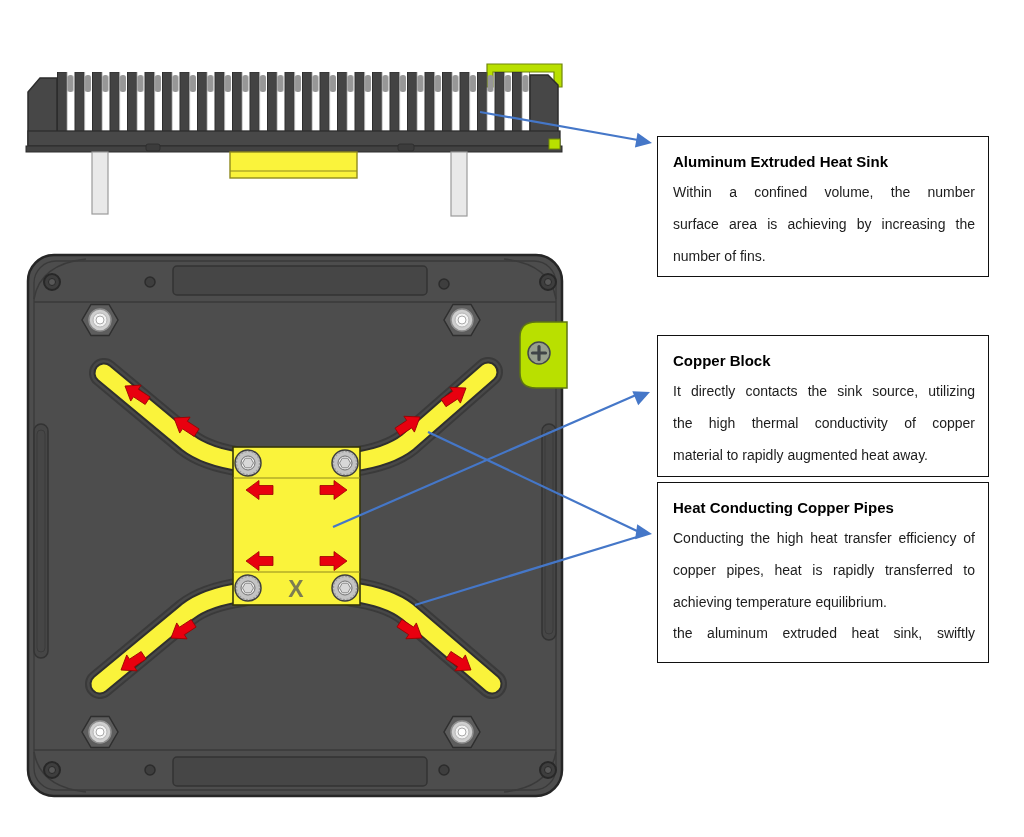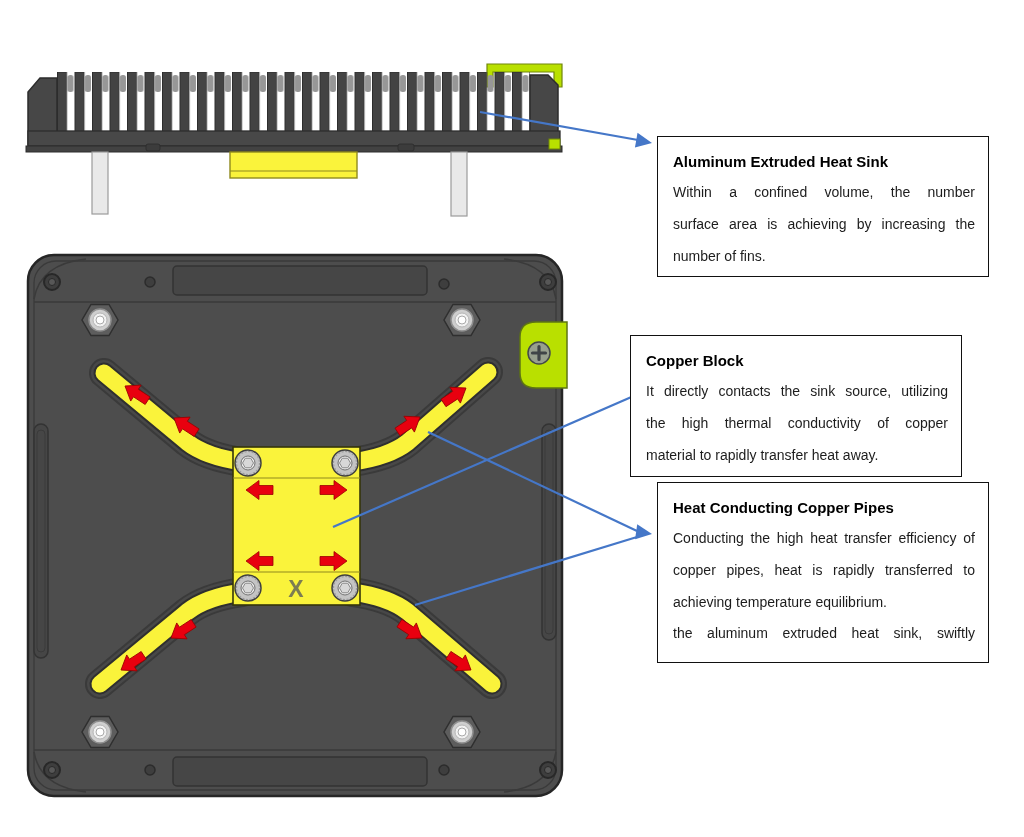--- a/index.html
+++ b/index.html
@@ -217,25 +217,25 @@
   </g>
 </svg>
 
 <div class="callout" style="left:657px;top:128px;height:141px;margin-top:8px;">
   <div class="callout-title">Aluminum Extruded Heat Sink</div>
   <div class="callout-line">Within a confined volume, the number</div>
   <div class="callout-line">surface area is achieving by increasing the</div>
   <div class="callout-line last">number of fins.</div>
 </div>
 
-<div class="callout" style="left:630px;top:335px;height:142px;">
+<div class="callout" style="left:657px;top:335px;height:142px;">
   <div class="callout-title">Copper Block</div>
   <div class="callout-line">It directly contacts the sink source, utilizing</div>
   <div class="callout-line">the high thermal conductivity of copper</div>
-  <div class="callout-line last">material to rapidly transfer heat away.</div>
+  <div class="callout-line last">material to rapidly augmented heat away.</div>
 </div>
 
 <div class="callout" style="left:657px;top:482px;height:181px;">
   <div class="callout-title">Heat Conducting Copper Pipes</div>
   <div class="callout-line">Conducting the high heat transfer efficiency of</div>
   <div class="callout-line">copper pipes, heat is rapidly transferred to</div>
   <div class="callout-line last">achieving temperature equilibrium.</div>
   <div class="callout-line">the aluminum extruded heat sink, swiftly</div>
 </div>
 

